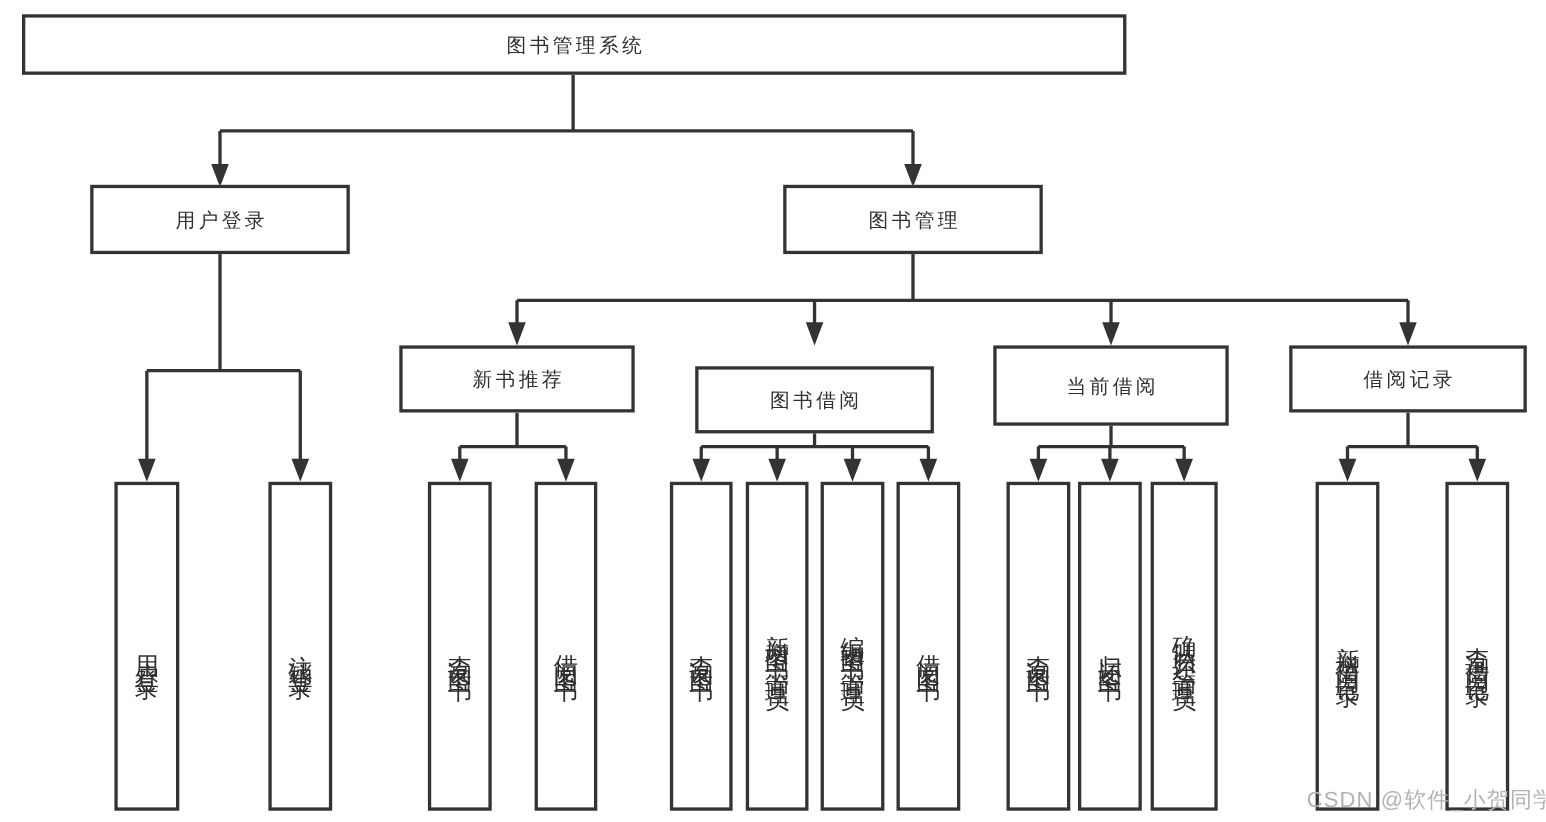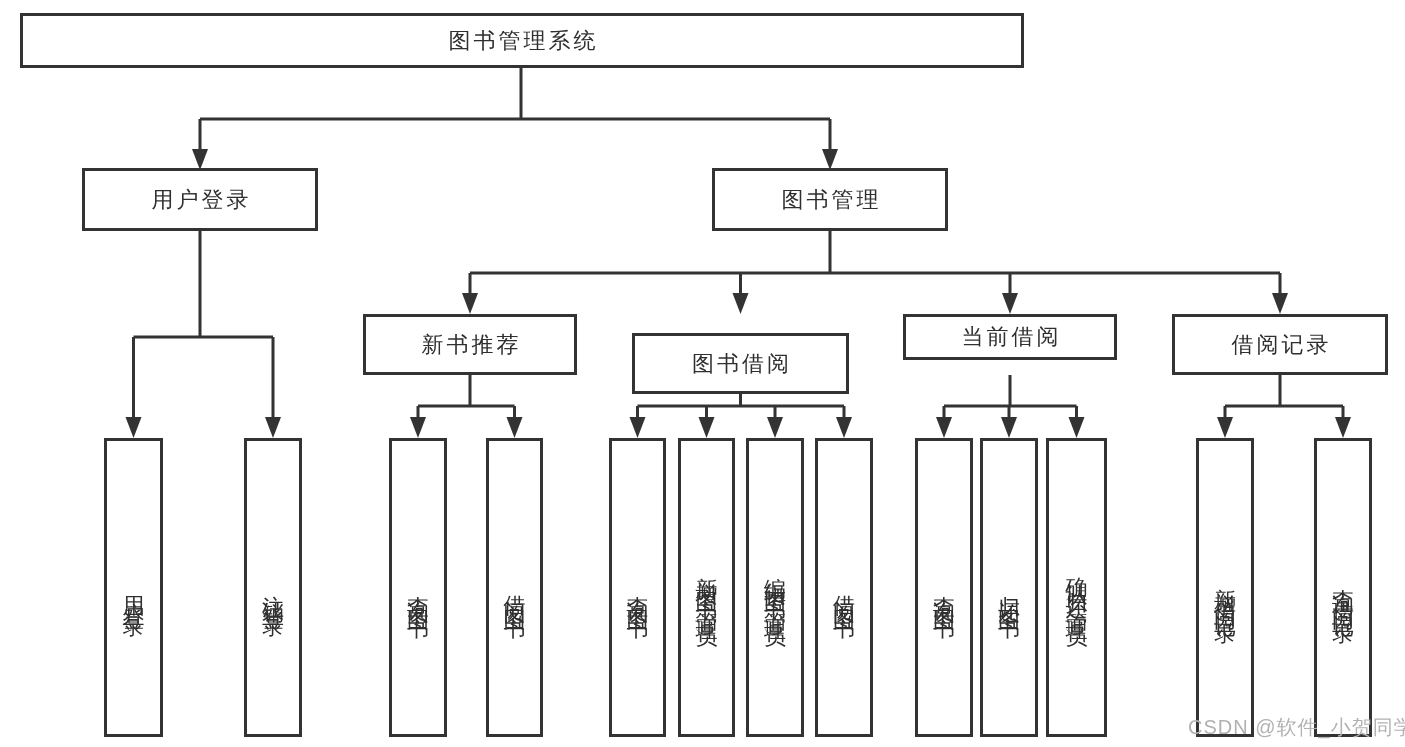--- a/index.html
+++ b/index.html
@@ -22,21 +22,21 @@
   svg.connectors polygon{fill:var(--line);stroke:none;}
   .box{
     position:absolute;
     box-sizing:border-box;
     background:var(--box-fill);
     border:3px solid var(--line);
     display:flex;align-items:center;justify-content:center;
     color:var(--text);
   }
   .h-label{
-    font-size:22px;
+    font-size:18px;
     letter-spacing:3px;
     white-space:nowrap;
     transform:translateX(1.5px); 
   }
   .leaf .v-label{
     writing-mode:vertical-rl;
     text-orientation:mixed;
     font-size:22px;
     letter-spacing:7px;
     line-height:1;
@@ -111,21 +111,21 @@
   <div class="box" style="left:363px;top:314px;width:214px;height:61px;">
     <span class="h-label">新书推荐</span>
   </div>
 
   <div class="box" style="left:712px;top:168px;width:236px;height:63px;">
     <span class="h-label">图书管理</span>
   </div>
   <div class="box" style="left:632px;top:314px;width:217px;height:61px;margin-top:19px;">
     <span class="h-label">图书借阅</span>
   </div>
-  <div class="box" style="left:903px;top:314px;width:214px;height:46px;">
+  <div class="box" style="left:903px;top:314px;width:214px;height:73px;">
     <span class="h-label">当前借阅</span>
   </div>
   <div class="box" style="left:1172px;top:314px;width:216px;height:61px;align-items:center;">
     <span class="h-label">借阅记录</span>
   </div>
 
   <div class="box leaf" style="left:104px;top:438px;width:59px;height:299px;">
     <span class="v-label">用户登录</span>
   </div>
   <div class="box leaf" style="left:244px;top:438px;width:58px;height:299px;">

